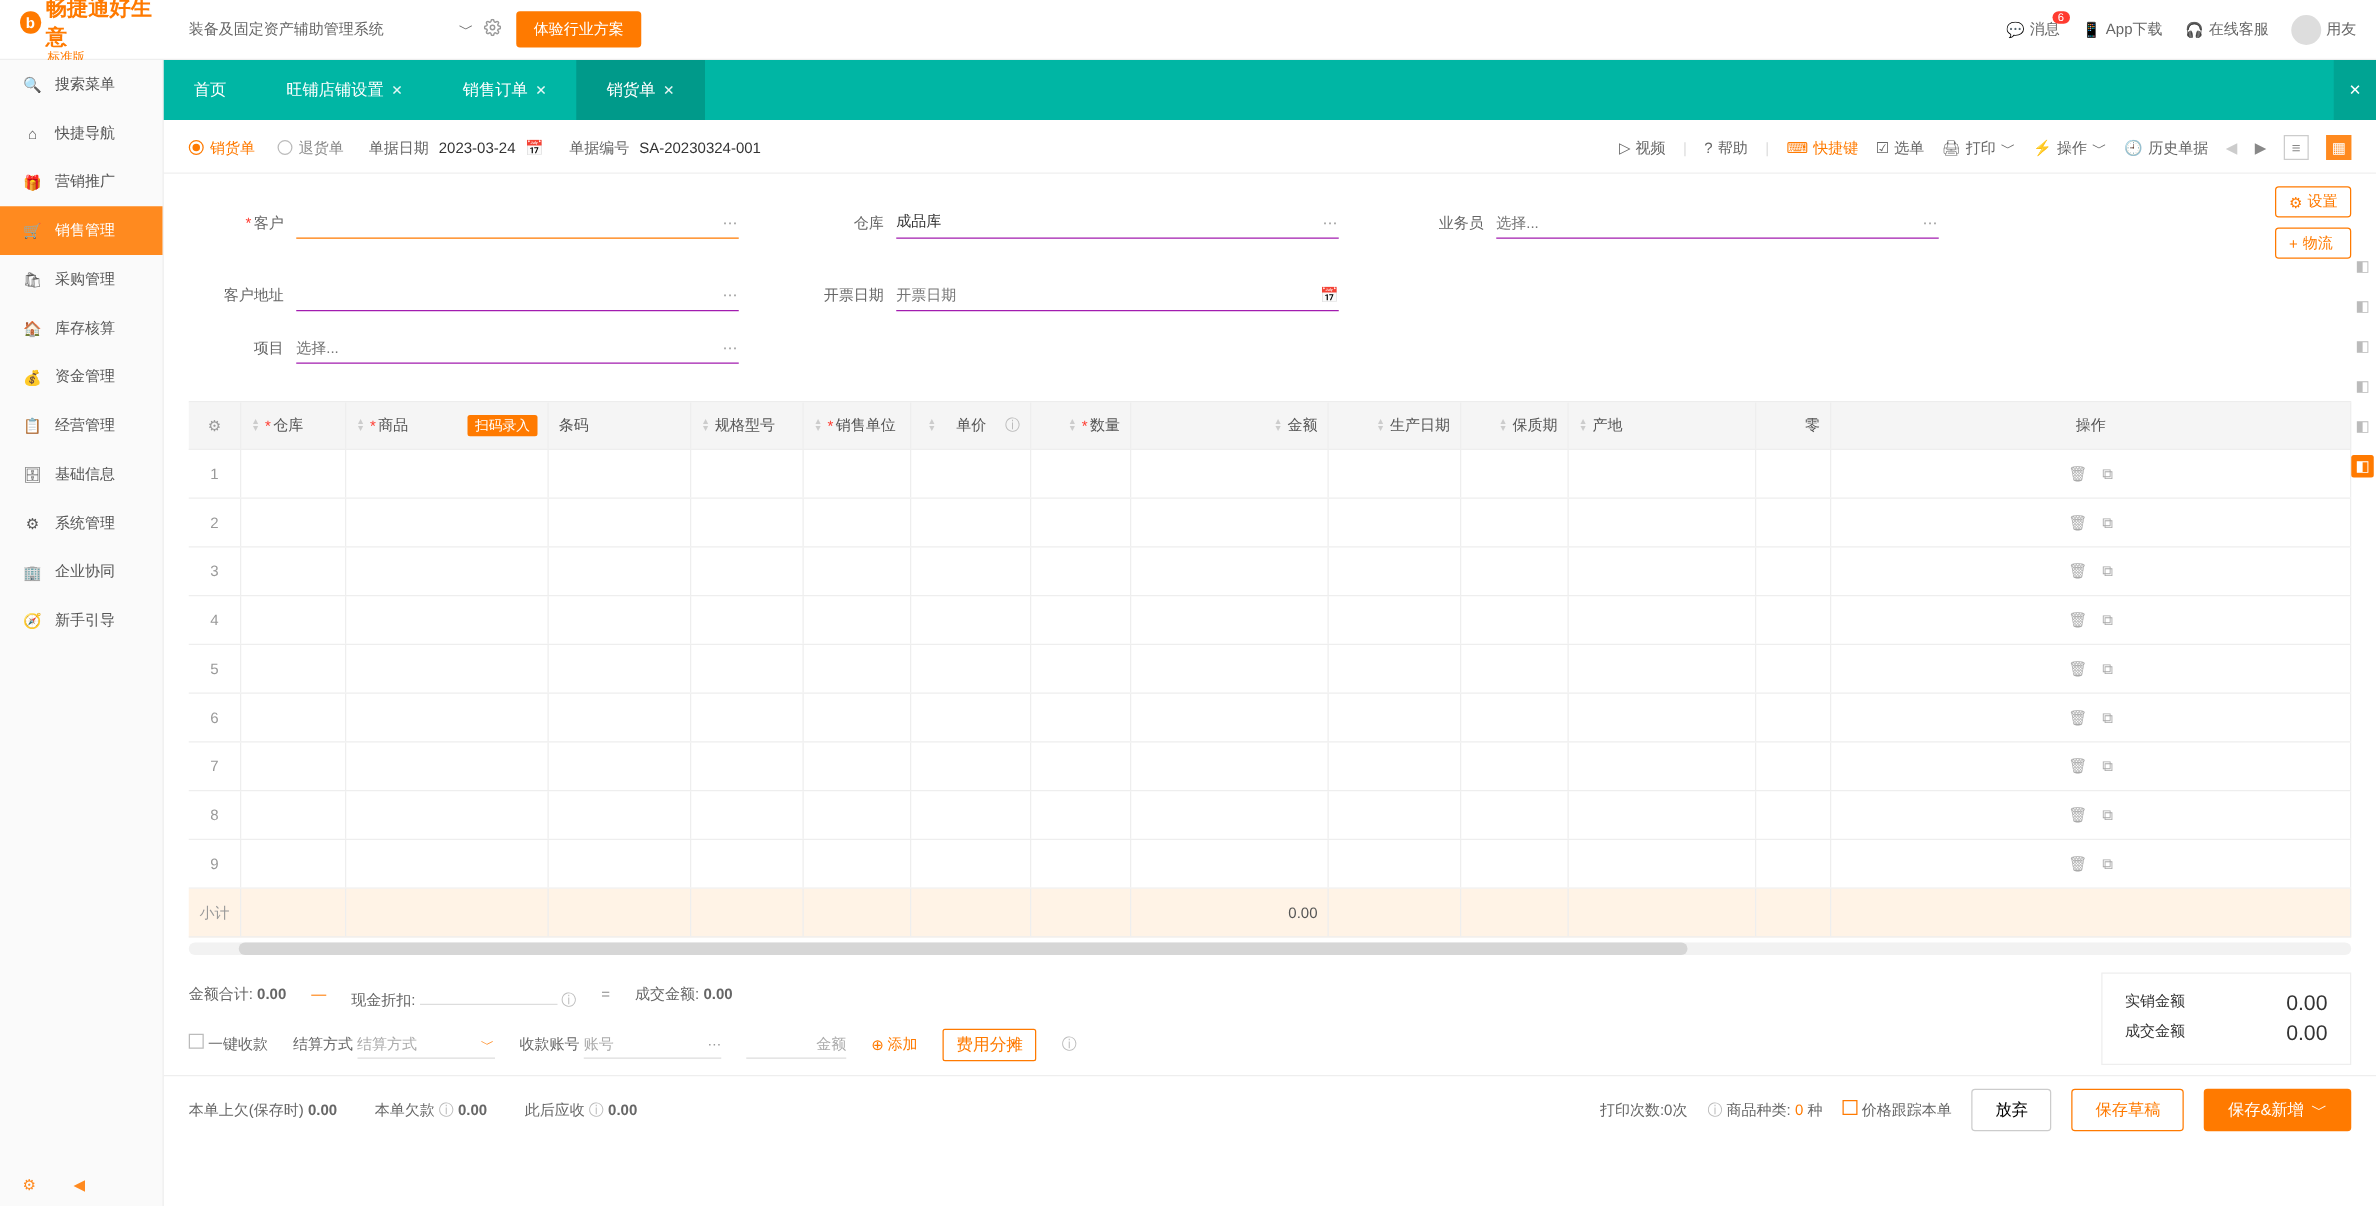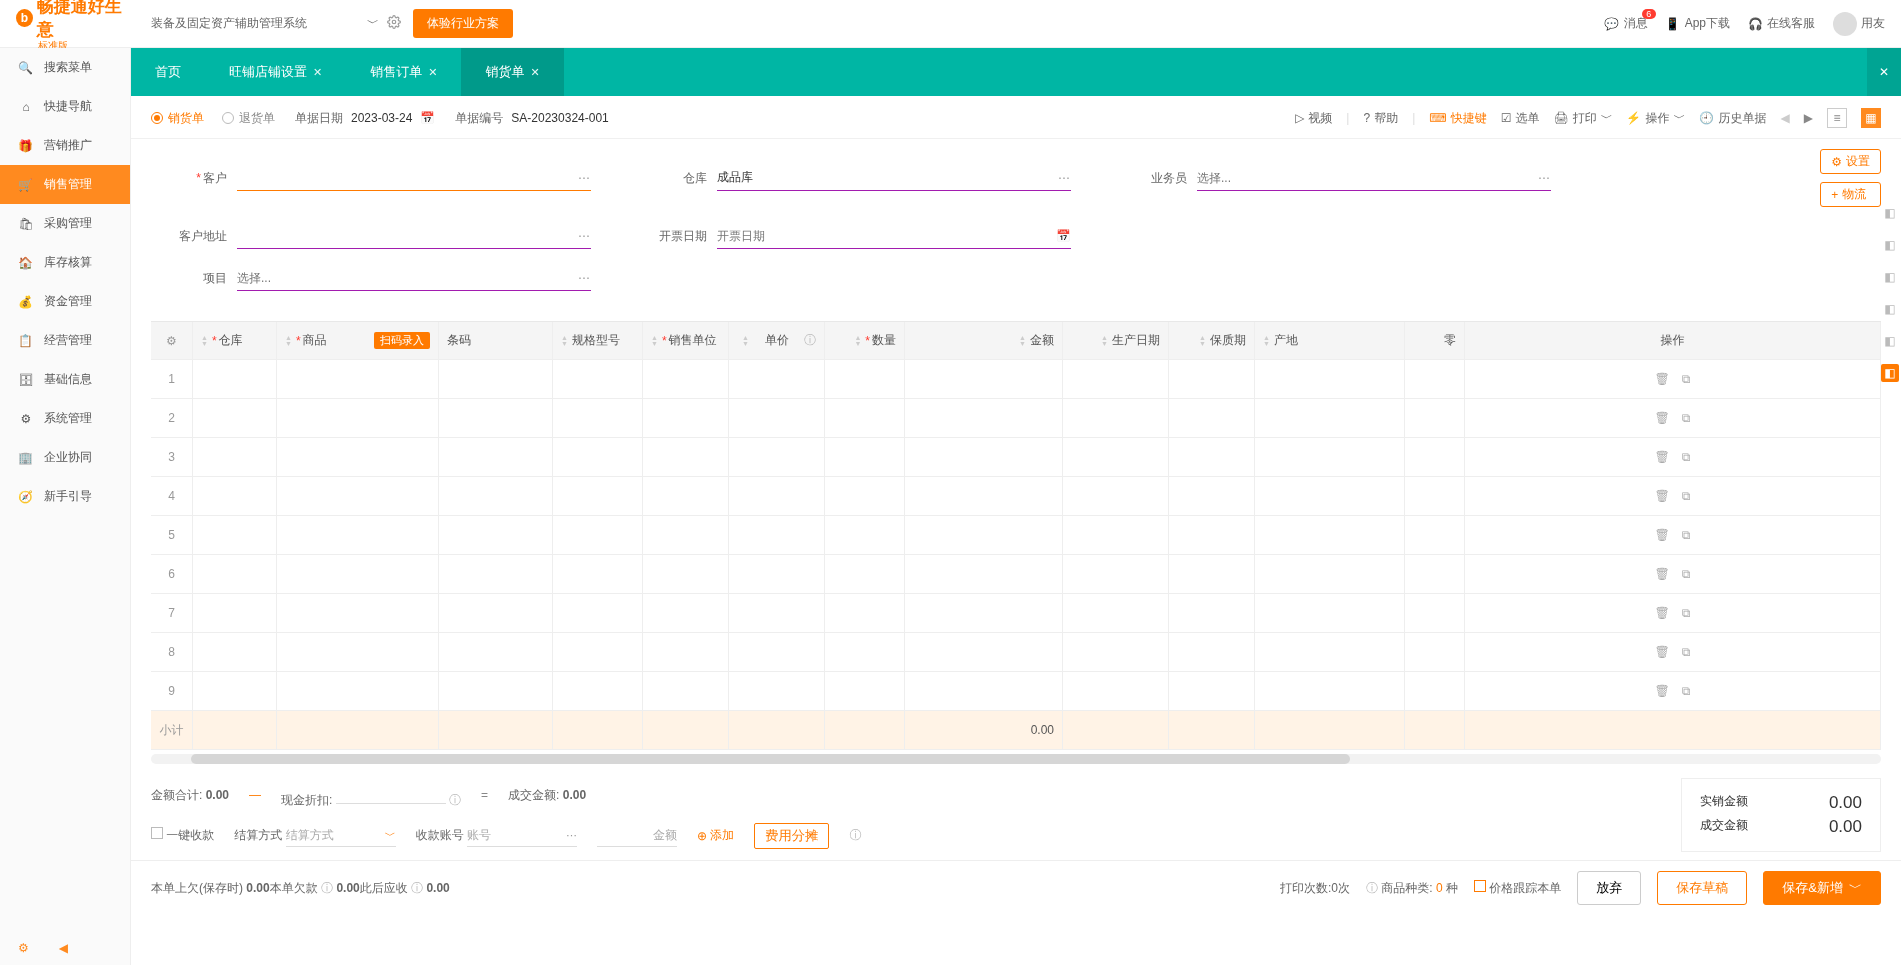--- a/index.html
+++ b/index.html
@@ -108,21 +108,21 @@
 .sum-line { display: flex; align-items: center; gap: 20px; }
 .sum-right { border: 1px solid #eee; padding: 10px 18px; min-width: 200px; }
 .sum-right .r { display: flex; justify-content: space-between; margin: 4px 0; }
 .sum-right .v { font-size: 17px; }
 .mini-input { border-bottom: 1px solid #ddd; min-width: 110px; height: 22px; display: inline-flex; align-items: center; color: #aaa; }
 .mini-input .dots { margin-left: auto; font-size: 11px; color: #999; }
 .add-link { color: #ff7a00; cursor: pointer; display: inline-flex; align-items: center; gap: 3px; }
 .fee-btn { border: 1px solid #ff7a00; color: #ff7a00; background: #fff; border-radius: 2px; padding: 3px 10px; cursor: pointer; }
 
 
-.footer-bar { border-top: 1px solid #eee; padding: 10px 20px; display: flex; align-items: center; color: #666; }
+.footer-bar { border-top: 1px solid #eee; padding: 10px 20px; display: flex; align-items: center; gap: 30px; color: #666; }
 .footer-right { margin-left: auto; display: flex; align-items: center; gap: 16px; }
 .chk { width: 12px; height: 12px; border: 1px solid #bbb; display: inline-block; }
 .btn { padding: 7px 18px; border-radius: 3px; border: 1px solid #ccc; background: #fff; cursor: pointer; font-size: 13px; }
 .btn.outline-orange { border-color: #ff7a00; color: #ff7a00; }
 .btn.solid-orange { background: #ff7a00; border-color: #ff7a00; color: #fff; display: inline-flex; align-items: center; gap: 6px; }
 .ornum { color: #ff7a00; }
 
 
 .right-strip { position: absolute; right: 0; top: 36px; width: 22px; display: flex; flex-direction: column; gap: 14px; padding-top: 120px; align-items: center; }
 .strip-icon { width: 18px; height: 18px; color: #bbb; display: flex; align-items: center; justify-content: center; cursor: pointer; }

